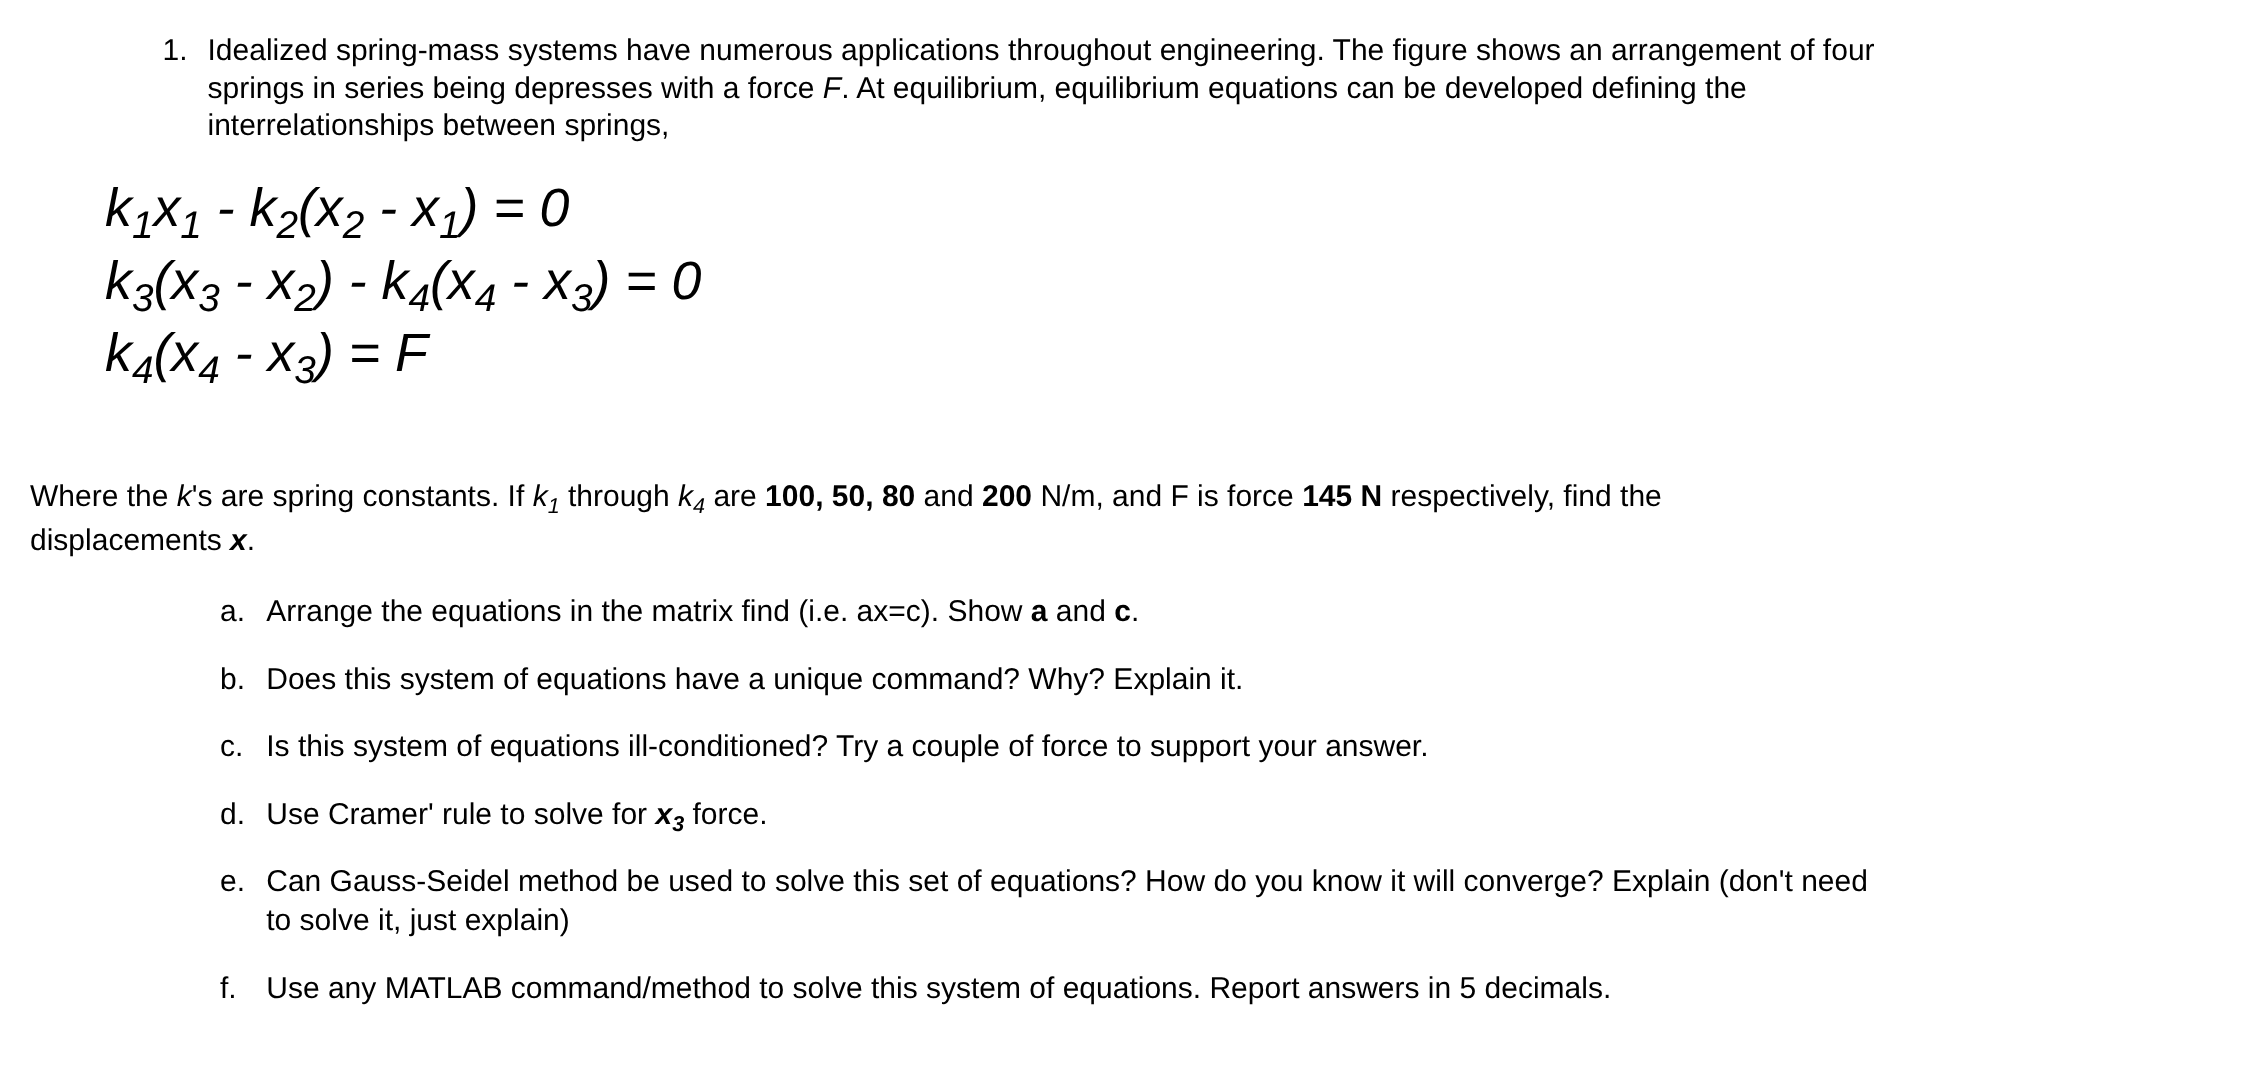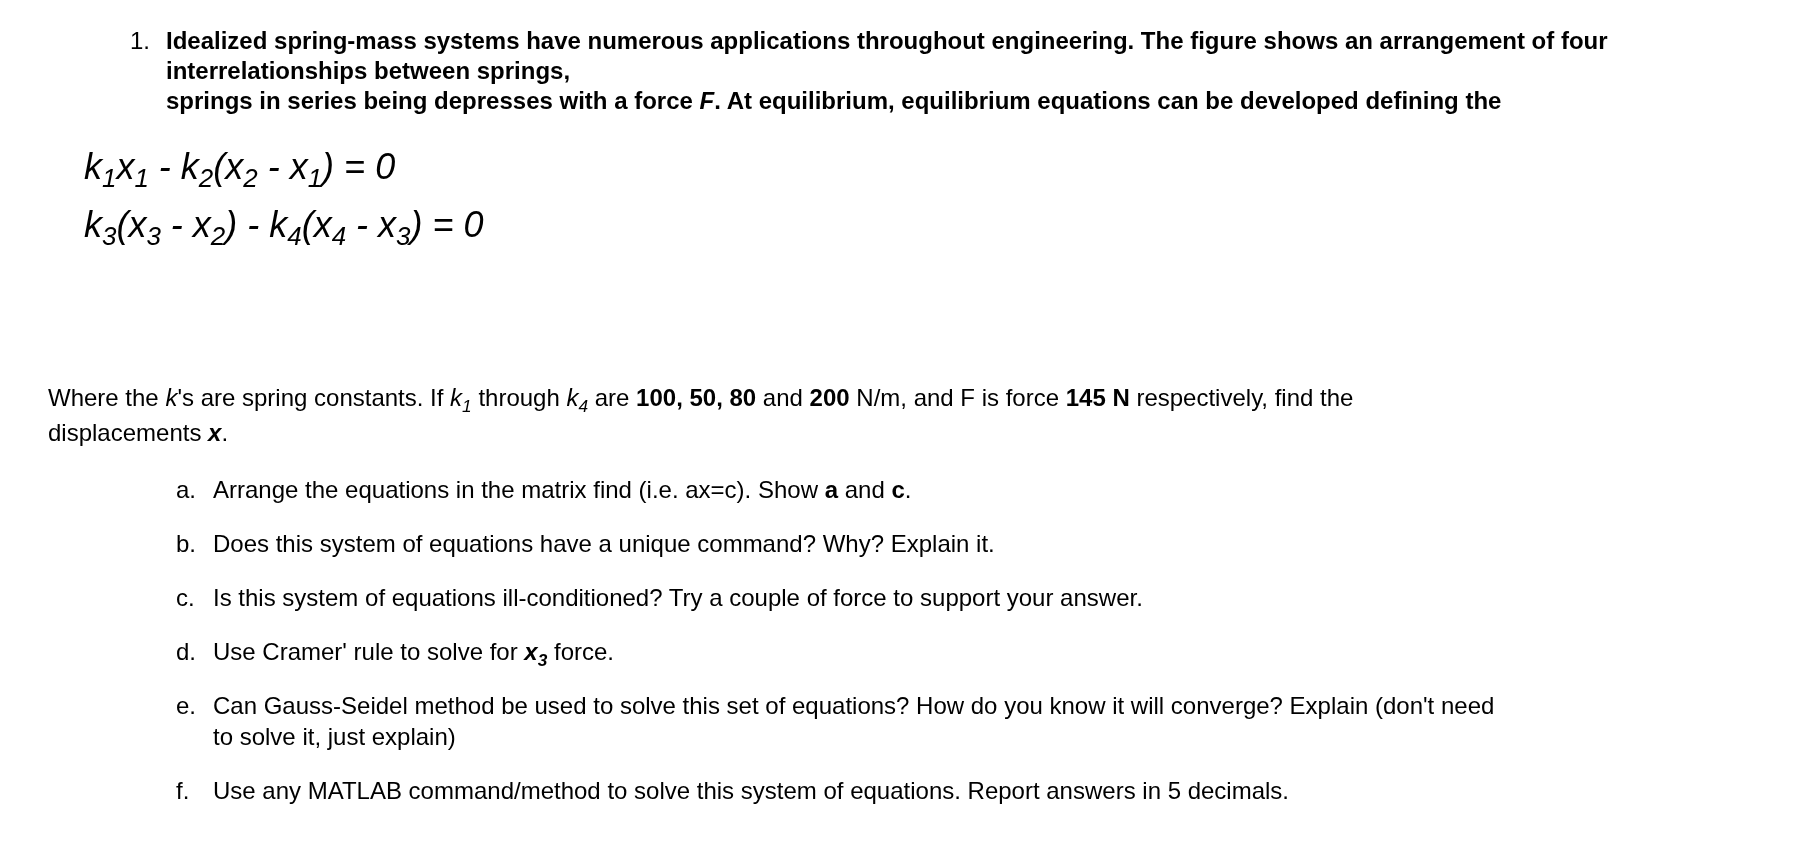--- a/index.html
+++ b/index.html
@@ -26,46 +26,45 @@
     display: flex;
   }
   .p1-num {
     width: 36px;
     flex: none;
     line-height: 30px;
   }
   .p1-text {
     line-height: 30px;
     max-width: 1340px;
-    font-weight: bold;
   }
   .stmt-line { white-space: pre; }
 
   
   .equations {
     position: absolute;
     left: 84px;
     top: 150px;
-    font-size: 36px;
+    font-size: 43px;
     font-style: italic;
   }
   .eq {
     line-height: 34px;
     margin-bottom: 24px;
     white-space: pre;
   }
   .eq sub, .where sub, .subitem-content sub {
     font-size: 0.72em;
     line-height: 0;
   }
 
   
   .where {
     position: absolute;
-    left: 48px;
+    left: 24px;
     top: 382px;
     line-height: 31px;
   }
   .where-line2 {
     margin-top: 4px;
   }
 
   
   .subitems {
     position: absolute;
@@ -87,28 +86,29 @@
 </style>
 </head>
 <body>
 
 <div class="doc">
 
   <div class="p1">
     <div class="p1-num">1.</div>
     <div class="p1-text">
       <div class="stmt-line"><span>Idealized spring-mass systems have numerous applications throughout engineering. The figure shows an arrangement of four</span></div>
+      <div class="stmt-line"><span>springs in series being depresses with a force </span><span style="font-style: italic;">F</span><span>. At equilibrium, equilibrium equations can be developed defining the</span></div>
       <div class="stmt-line"><span>interrelationships between springs,</span></div>
-      <div class="stmt-line"><span>springs in series being depresses with a force </span><span style="font-style: italic;">F</span><span>. At equilibrium, equilibrium equations can be developed defining the</span></div>
     </div>
   </div>
 
   <div class="equations">
     <div class="eq"><span>k</span><sub>1</sub><span>x</span><sub>1</sub><span> - k</span><sub>2</sub><span>(x</span><sub>2</sub><span> - x</span><sub>1</sub><span>) = 0</span></div>
     <div class="eq"><span>k</span><sub>3</sub><span>(x</span><sub>3</sub><span> - x</span><sub>2</sub><span>) - k</span><sub>4</sub><span>(x</span><sub>4</sub><span> - x</span><sub>3</sub><span>) = 0</span></div>
+    <div class="eq"><span>k</span><sub>4</sub><span>(x</span><sub>4</sub><span> - x</span><sub>3</sub><span>) = F</span></div>
   </div>
 
   <div class="where">
     <div class="where-line1"><span>Where the </span><span style="font-style: italic;">k</span><span>'s are spring constants. If </span><span style="font-style: italic;">k</span><sub style="font-style: italic;">1</sub><span> through </span><span style="font-style: italic;">k</span><sub style="font-style: italic;">4</sub><span> are </span><span style="font-weight: 700;">100, 50, 80</span><span> and </span><span style="font-weight: 700;">200</span><span> N/m, and F is force </span><span style="font-weight: 700;">145 N</span><span> respectively, find the</span></div>
     <div class="where-line2"><span>displacements </span><span style="font-weight: 700; font-style: italic;">x</span><span>.</span></div>
   </div>
 
   <div class="subitems">
 
     <div class="subitem">

